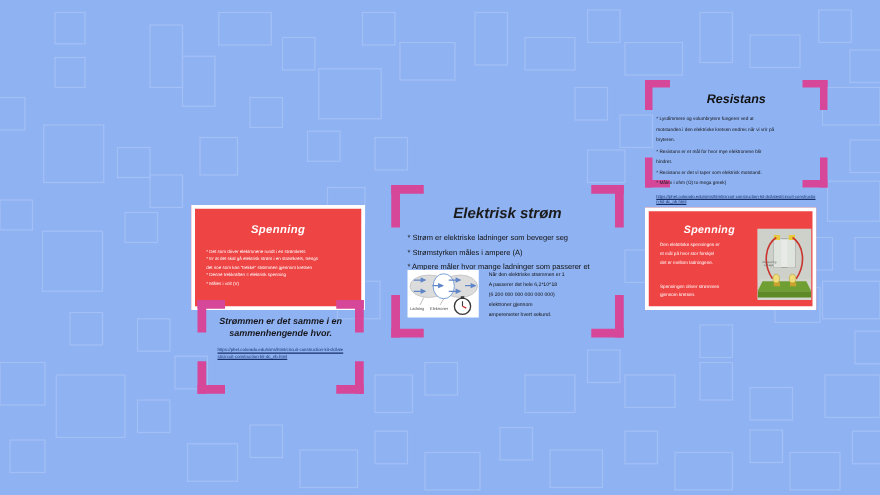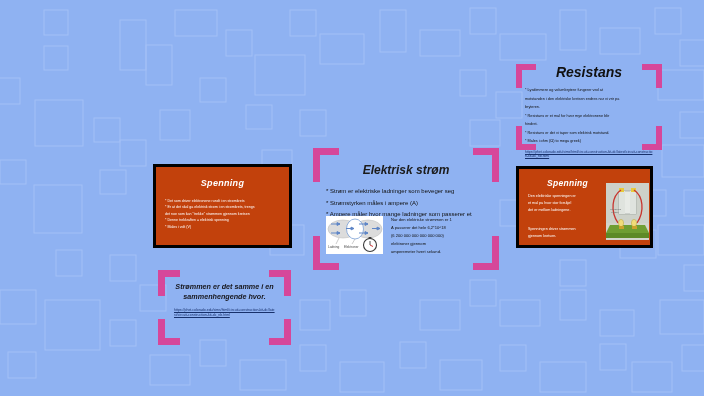--- a/index.html
+++ b/index.html
@@ -27,22 +27,22 @@
   .bk-tr-v{right:0;top:0;width:7px;}
   .bk-bl-h{left:0;bottom:0;height:7px;}
   .bk-bl-v{left:0;bottom:0;width:7px;}
   .bk-br-h{right:0;bottom:0;height:7px;}
   .bk-br-v{right:0;bottom:0;width:7px;}
   .frame-inner{position:absolute;inset:0;}
 
   
   .blue-card{
     position:absolute;
-    background:#c2410c;
-    border:3px solid #000000;
+    background:#ef4444;
+    border:3px solid #ffffff;
     box-sizing:border-box;
   }
   .card-title{
     color:#ffffff;
     font-style:italic;
     font-weight:bold;
     text-align:center;
     letter-spacing:.3px;
   }
   .card-body{color:#ffffff;}
@@ -235,21 +235,21 @@
       <div style="position:absolute;left:78px;top:68px;width:100px;font-size:4.1px;line-height:1.95;color:#111;">
         <div>Når den elektriske strømmen er 1</div>
         <div>A passerer det hele 6,2*10^18</div>
         <div>(6 200 000 000 000 000 000)</div>
         <div>elektroner gjennom</div>
         <div>amperemeter hvert sekund.</div>
       </div>
     </div>
   </div>
 
-  <div class="bracket-frame" style="left:158px;top:270px;width:133px;height:75px;">
+  <div class="bracket-frame" style="left:158px;top:240px;width:133px;height:75px;">
     <div class="bk bk-tl-h" style="width:22px;"></div>
     <div class="bk bk-tl-v" style="height:26px;"></div>
     <div class="bk bk-tr-h" style="width:22px;"></div>
     <div class="bk bk-tr-v" style="height:26px;"></div>
     <div class="bk bk-bl-h" style="width:22px;"></div>
     <div class="bk bk-bl-v" style="height:26px;"></div>
     <div class="bk bk-br-h" style="width:22px;"></div>
     <div class="bk bk-br-v" style="height:26px;"></div>
 
     <div class="frame-inner">
@@ -263,21 +263,21 @@
     <div class="bk bk-tl-h" style="width:20px;height:6px;"></div>
     <div class="bk bk-tl-v" style="height:24px;width:6px;"></div>
     <div class="bk bk-tr-h" style="width:20px;height:6px;"></div>
     <div class="bk bk-tr-v" style="height:24px;width:6px;"></div>
     <div class="bk bk-bl-h" style="width:20px;height:6px;"></div>
     <div class="bk bk-bl-v" style="height:24px;width:6px;"></div>
     <div class="bk bk-br-h" style="width:20px;height:6px;"></div>
     <div class="bk bk-br-v" style="height:24px;width:6px;"></div>
 
     <div class="frame-inner">
-      <div class="res-title" style="font-size:14px;">Resistans</div>
+      <div class="res-title" style="font-size:10px;margin-top:10px;">Resistans</div>
       <div class="res-bullets" style="font-size:3.8px;line-height:1.85;margin:7px 9px 0 9px;">
         <div>* Lysdimmere og volumbrytere fungerer ved at</div>
         <div>motstanden i den elektriske kretsen endres når vi vrir på</div>
         <div>bryteren.</div>
         <div>* Resistans er et mål for hvor mye elektronene blir</div>
         <div>hindret.</div>
         <div>* Resistans er det vi taper som elektrisk motstand.</div>
         <div>* Måles i ohm (Ω) to mega greek)</div>
       </div>
       <a class="link-text" style="display:block;font-size:3.4px;margin:5px 9px 0 9px;">https://phet.colorado.edu/sims/html/circuit-construction-kit-dc/latest/circuit-construction-kit-dc_nb.html</a>

